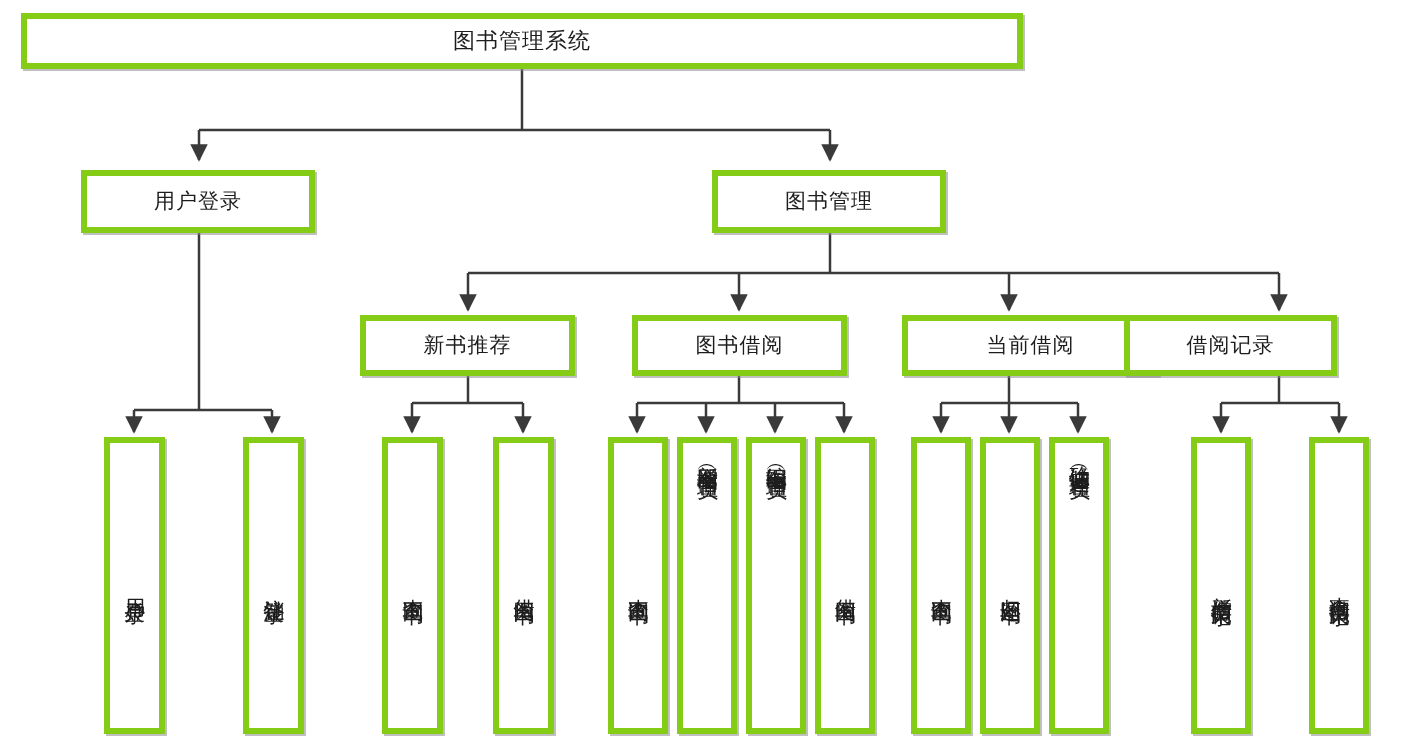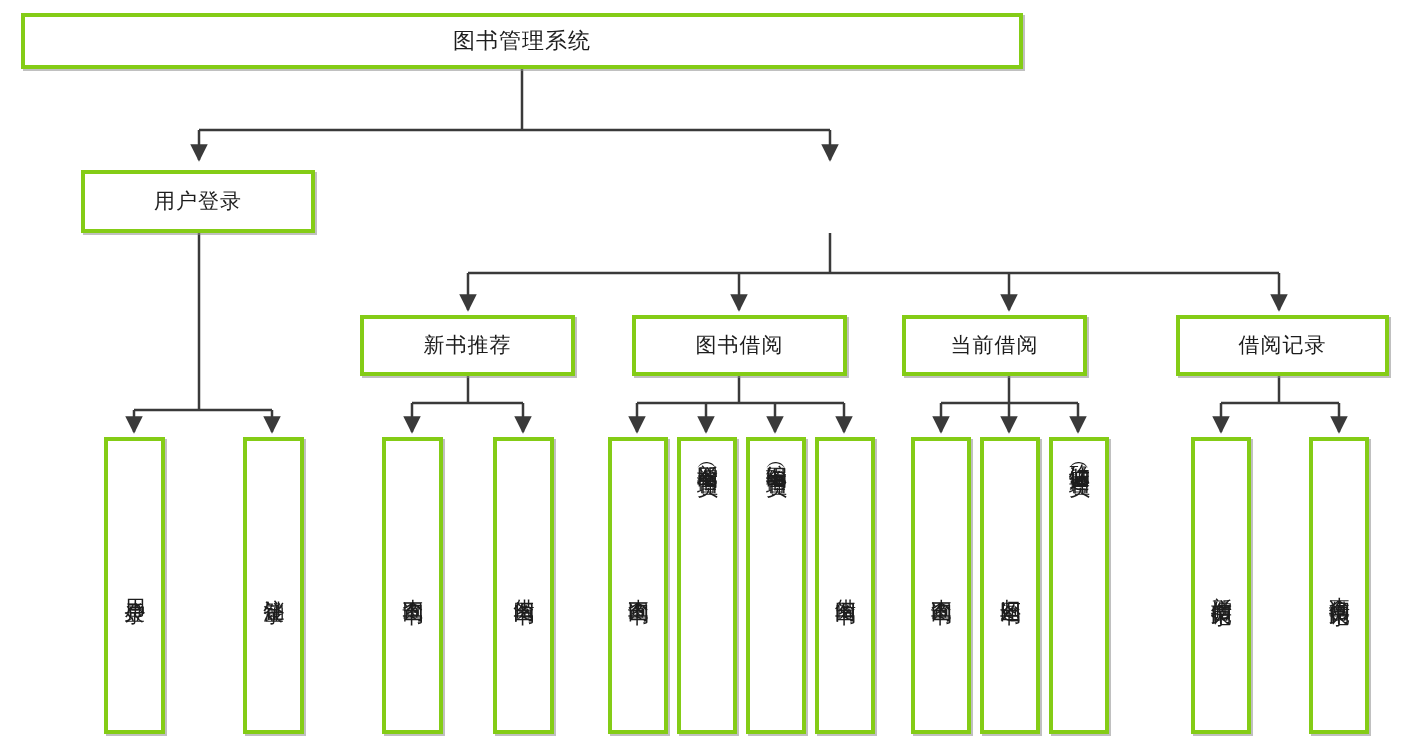--- a/index.html
+++ b/index.html
@@ -11,21 +11,21 @@
     position: relative;
     width: 1405px;
     height: 747px;
     background: #ffffff;
     font-family: "DejaVu Sans", "Liberation Sans", sans-serif;
     overflow: hidden;
   }
   .node {
     position: absolute;
     box-sizing: border-box;
-    border: 4px solid #84cc16;
+    border: 6px solid #84cc16;
     background: #ffffff;
     box-shadow: 2px 2px 0 rgba(140,140,140,0.55);
     display: flex;
     align-items: center;
     justify-content: center;
     color: #1d1d1d;
   }
   .node.h-node {
     font-size: 21px;
     letter-spacing: 1px;
@@ -125,31 +125,34 @@
     </g>
   </svg>
 
   <div class="node h-node root" style="left:21px; top:13px; width:1002px; height:56px;">
     <span>图书管理系统</span>
   </div>
 
   <div class="node h-node" style="left:81px; top:170px; width:234px; height:63px;">
     <span>用户登录</span>
   </div>
+  <div class="node h-node" style="left:712px; top:170px; width:234px; height:63px;">
+    <span>图书管理</span>
+  </div>
 
   <div class="node h-node" style="left:360px; top:315px; width:215px; height:61px;">
     <span>新书推荐</span>
   </div>
   <div class="node h-node" style="left:632px; top:315px; width:215px; height:61px;">
     <span>图书借阅</span>
   </div>
-  <div class="node h-node" style="left:902px; top:315px; width:185px; height:61px;">
+  <div class="node h-node" style="left:902px; top:315px; width:257px; height:61px;">
     <span>当前借阅</span>
   </div>
-  <div class="node h-node" style="left:1176px; top:315px; width:213px; height:61px;">
+  <div class="node h-node" style="left:1124px; top:315px; width:213px; height:61px;">
     <span>借阅记录</span>
   </div>
 
   <div class="node v-node center-v" style="left:104px; top:437px; width:61px; height:297px;">
     <span class="v-label">用户登录</span>
   </div>
   <div class="node v-node center-v" style="left:243px; top:437px; width:61px; height:297px;">
     <span class="v-label">注销登录</span>
   </div>
 

